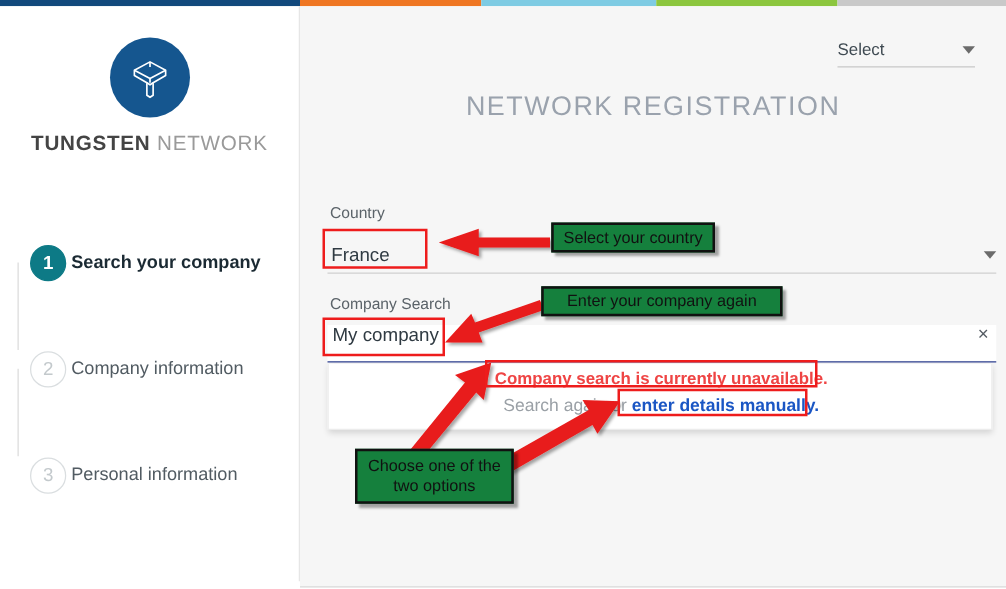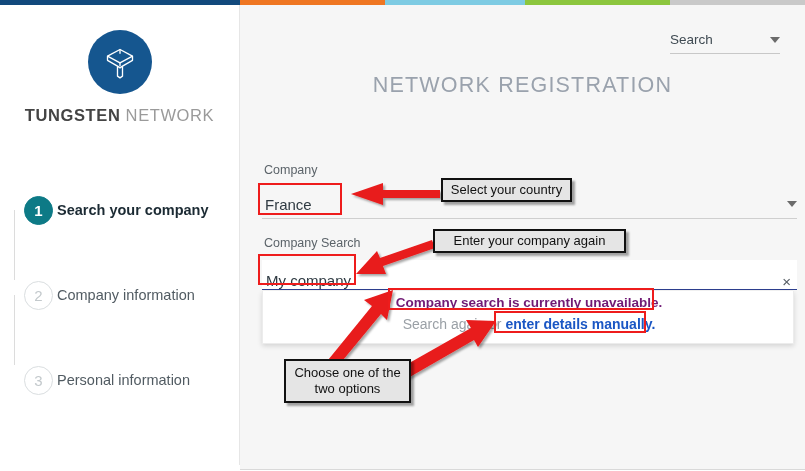--- a/index.html
+++ b/index.html
@@ -186,21 +186,21 @@
   }
 
   .company-field {
     position: absolute;
     left: 22px; top: 255px;
     width: 535px;
     height: 30px;
     background: #ffffff;
     border-bottom: 1.5px solid #2d3f8f;
     display: flex;
-    align-items: flex-end;
+    align-items: flex-start;
     justify-content: space-between;
     box-sizing: border-box;
   }
   .company-val {
     font-size: 15px;
     color: #2f3a42;
     padding-left: 4px;
   }
   .clear-x {
     font-size: 15px;
@@ -220,21 +220,21 @@
     border-top: none;
     box-shadow: 0 2px 5px rgba(0,0,0,0.14);
     box-sizing: border-box;
   }
   .dd-line1 {
     position: absolute;
     left: 0; top: 4px;
     width: 532px;
     text-align: center;
     font-size: 13.5px;
-    color: #701a75;
+    color: #ef4444;
     font-weight: bold;
   }
   .dd-line2 {
     position: absolute;
     left: 0; top: 25px;
     width: 532px;
     text-align: center;
     font-size: 14px;
     white-space: nowrap;
   }
@@ -253,21 +253,21 @@
     pointer-events: none;
   }
   .redbox {
     position: absolute;
     border: 2px solid #ee1c1c;
     box-sizing: border-box;
     background: transparent;
   }
   .callout {
     position: absolute;
-    background: #e5e5e5;
+    background: #15803d;
     border: 2px solid #111111;
     box-shadow: 3px 3px 2px rgba(0,0,0,0.35);
     color: #111111;
     font-size: 13px;
     display: flex;
     align-items: center;
     justify-content: center;
     text-align: center;
     box-sizing: border-box;
     line-height: 1.2;
@@ -325,27 +325,27 @@
         <div class="step-circle">3</div>
         <div class="step-label">Personal information</div>
       </div>
 
     </div>
   </div>
 
   <div class="content">
 
     <div class="lang-select">
-      <span class="lang-val">Search</span>
+      <span class="lang-val">Select</span>
       <span class="caret"></span>
     </div>
 
     <div class="page-title">NETWORK REGISTRATION</div>
 
-    <div class="field-label lbl-country">Company</div>
+    <div class="field-label lbl-country">Country</div>
 
     <div class="country-field">
       <span class="country-val">France</span>
       <span class="caret"></span>
     </div>
 
     <div class="field-label lbl-company">Company Search</div>
 
     <div class="company-field">
       <span class="company-val">My company</span>

